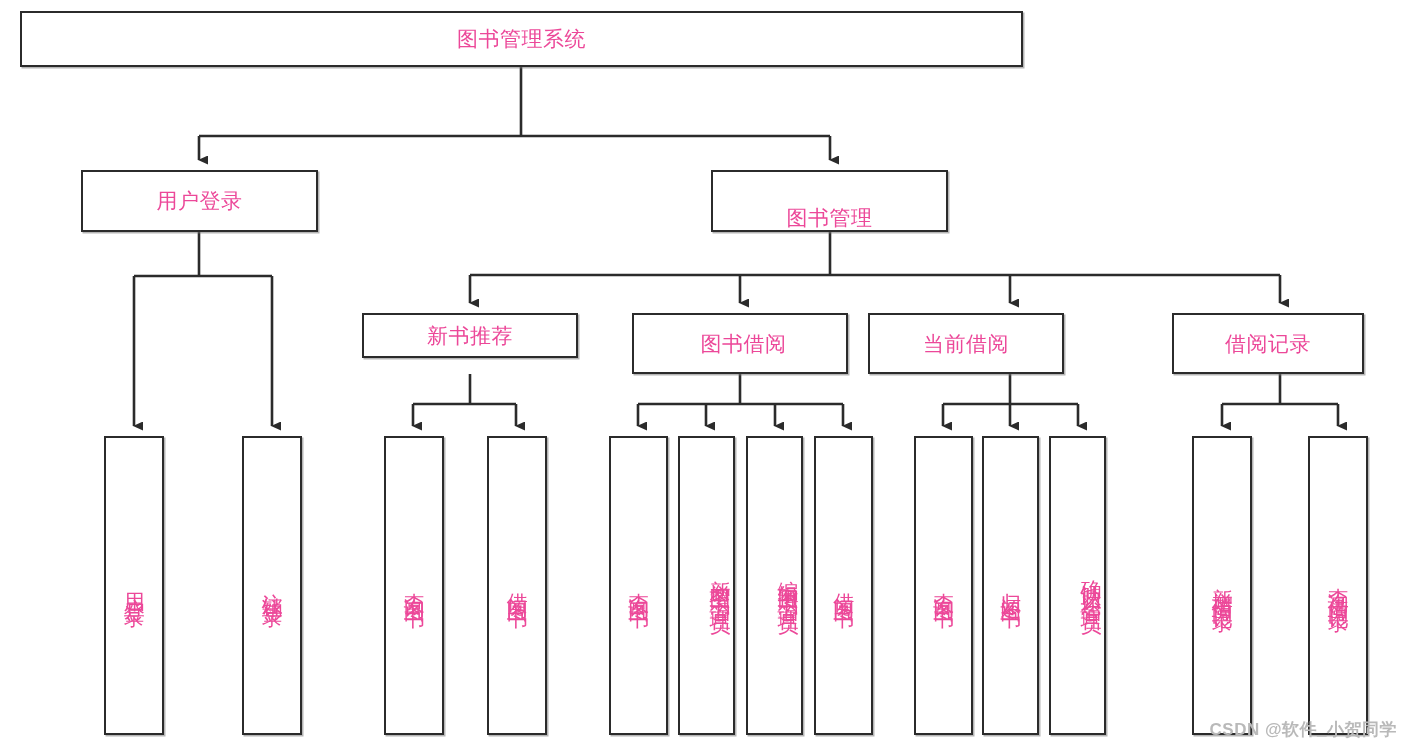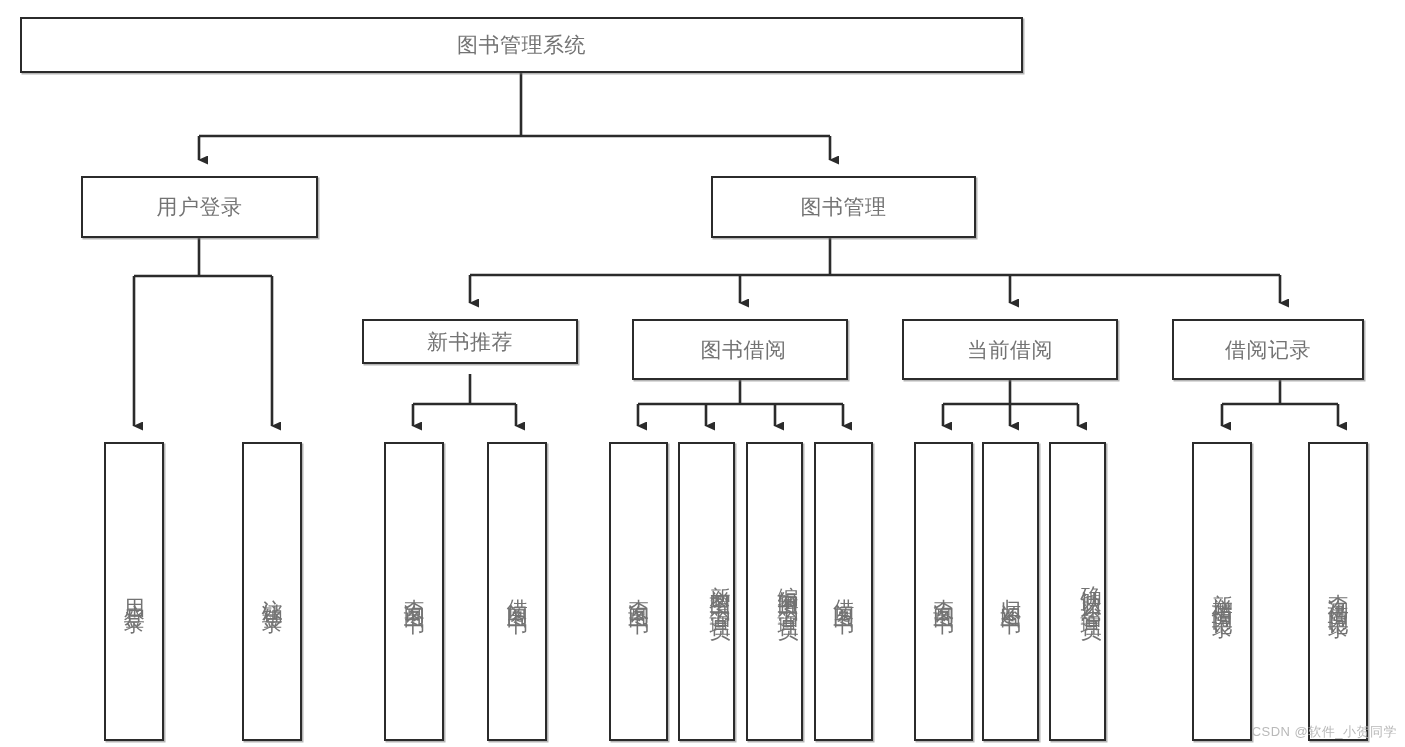--- a/index.html
+++ b/index.html
@@ -28,23 +28,22 @@
   }
   .node {
     position: absolute;
     box-sizing: border-box;
     background: #ffffff;
     border: 2px solid #2b2b2b;
     box-shadow: 1.5px 1.5px 0 rgba(120,120,120,0.55);
     display: flex;
     align-items: center;
     justify-content: center;
-    color: #737373;
+    color: #ec4899;
     z-index: 2;
-    margin-top: 6px;
   }
   .node.horizontal {
     font-size: 21px;
     letter-spacing: 0.5px;
     line-height: 1.2;
   }
   .node.vertical {
     writing-mode: vertical-rl;
     text-orientation: upright;
     font-size: 21px;
@@ -61,25 +60,26 @@
     align-items: center;
   }
   .node-label {
     display: block;
     white-space: pre-wrap;
   }
   #watermark {
     position: absolute;
     right: 8px;
     bottom: 6px;
-    font-size: 13px;
+    font-size: 17px;
     color: #b9b9b9;
     letter-spacing: 0.5px;
     z-index: 5;
     user-select: none;
+    font-weight: bold;
   }
 </style>
 </head>
 <body>
 
 <div id="diagram-root">
 
   <svg id="edge-layer" viewBox="0 0 1405 747" width="1405" height="747" xmlns="http://www.w3.org/2000/svg">
     <defs>
       <marker id="arrowhead" markerWidth="9" markerHeight="10" refX="4.5" refY="9" orient="auto" markerUnits="userSpaceOnUse">
@@ -131,33 +131,33 @@
   </svg>
 
   <div class="node horizontal" style="left:20px; top:11px; width:1003px; height:56px;">
     <span class="node-label">图书管理系统</span>
   </div>
 
   <div class="node horizontal" style="left:81px; top:170px; width:237px; height:62px;">
     <span class="node-label">用户登录</span>
   </div>
 
-  <div class="node horizontal" style="left:711px; top:170px; width:265px; height:62px;">
+  <div class="node horizontal" style="left:711px; top:170px; width:237px; height:62px;align-items:flex-end;">
     <span class="node-label">图书管理</span>
   </div>
 
   <div class="node horizontal" style="left:362px; top:313px; width:216px; height:45px;">
     <span class="node-label">新书推荐</span>
   </div>
 
   <div class="node horizontal" style="left:632px; top:313px; width:216px; height:61px;padding-left:7px;">
     <span class="node-label">图书借阅</span>
   </div>
 
-  <div class="node horizontal" style="left:902px; top:313px; width:216px; height:61px;text-align:right;">
+  <div class="node horizontal" style="left:868px; top:313px; width:196px; height:61px;text-align:right;">
     <span class="node-label">当前借阅</span>
   </div>
 
   <div class="node horizontal" style="left:1172px; top:313px; width:192px; height:61px;">
     <span class="node-label">借阅记录</span>
   </div>
 
   <div class="node vertical mid-aligned" style="left:104px; top:436px; width:60px; height:299px;">
     <span class="node-label">用户登录</span>
   </div>

